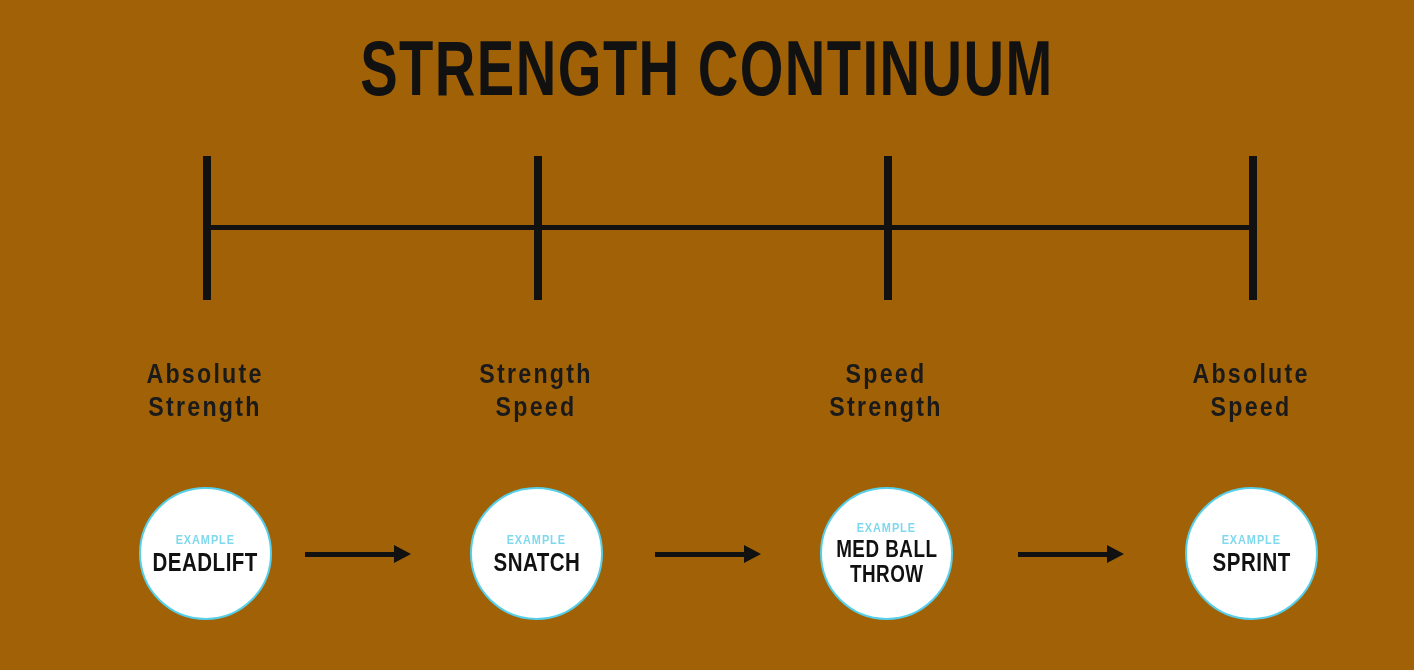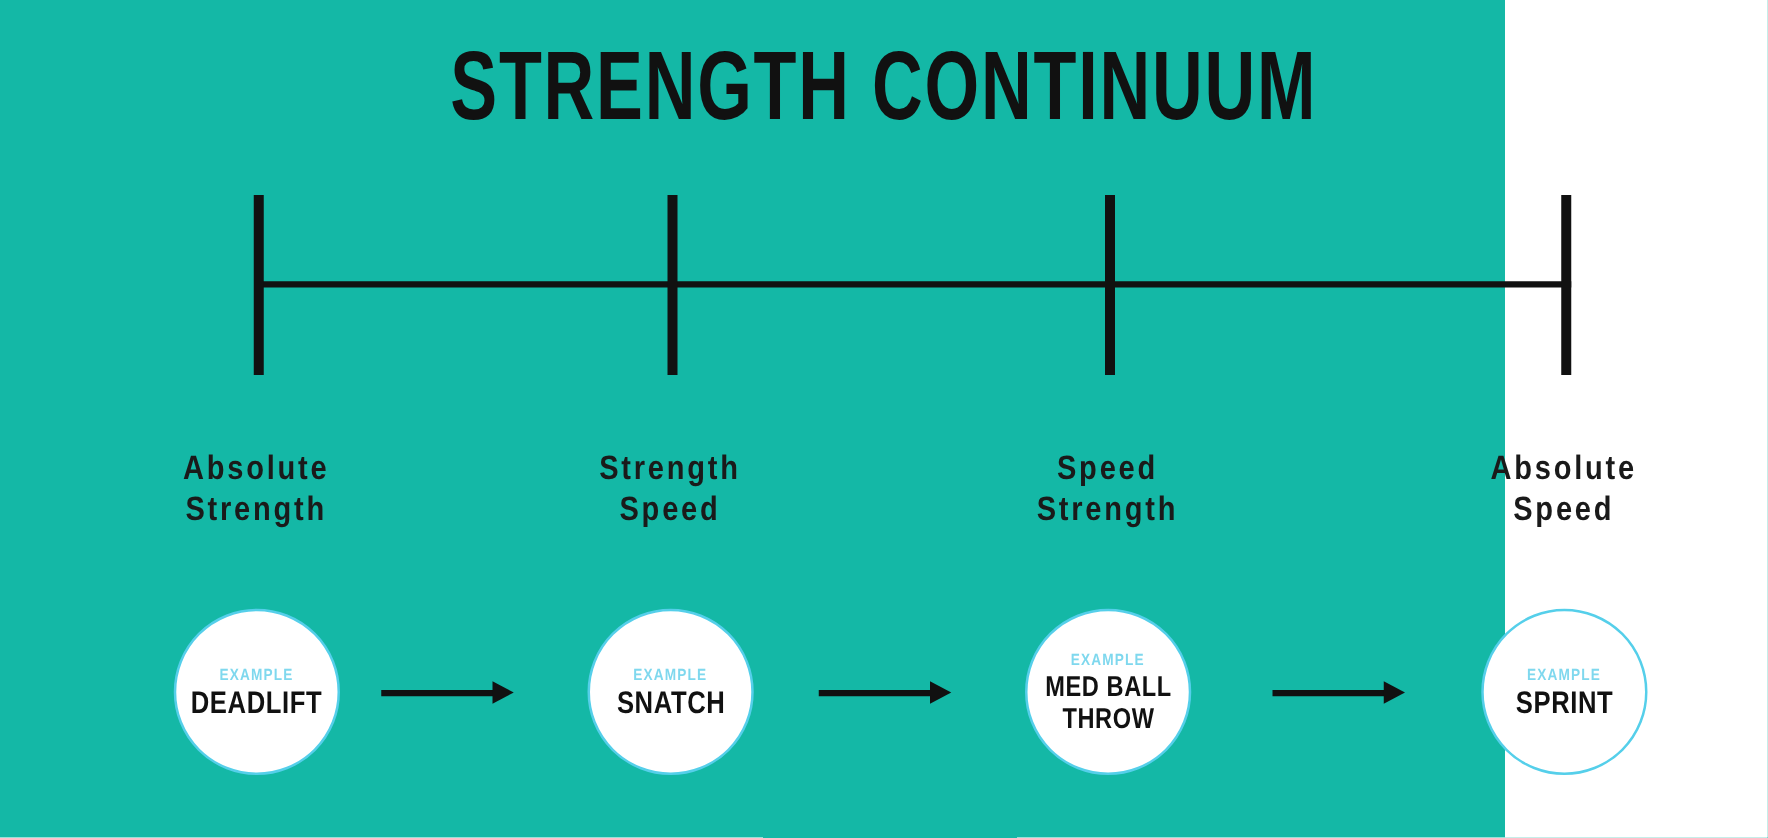--- a/index.html
+++ b/index.html
@@ -11,23 +11,23 @@
     overflow: hidden;
   }
 
   body {
     font-family: "Liberation Sans", sans-serif;
     position: relative;
   }
 
   #infographic {
     position: relative;
-    width: 1204px;
+    width: 1414px;
     height: 670px;
-    background: #14b8a6;
+    background: #a16207;
   }
 
   
   .title {
     position: absolute;
     left: 0;
     top: 26px;
     width: 1414px;
     text-align: center;
     font-family: "Liberation Sans Narrow", "Liberation Sans", sans-serif;

